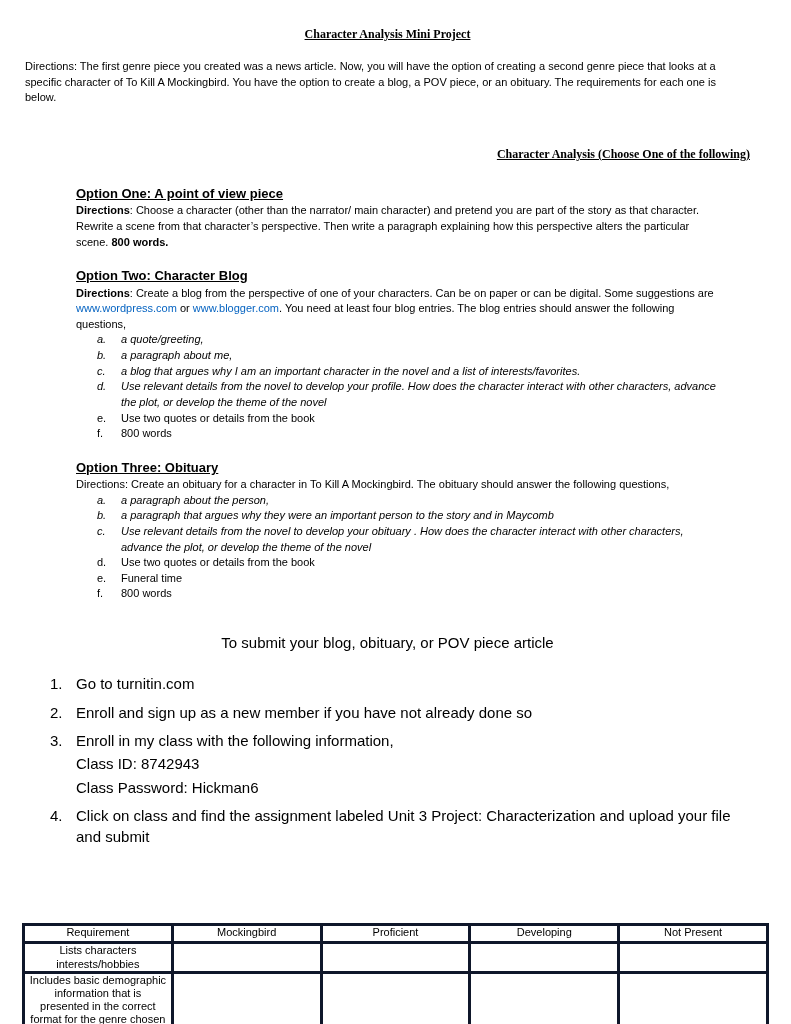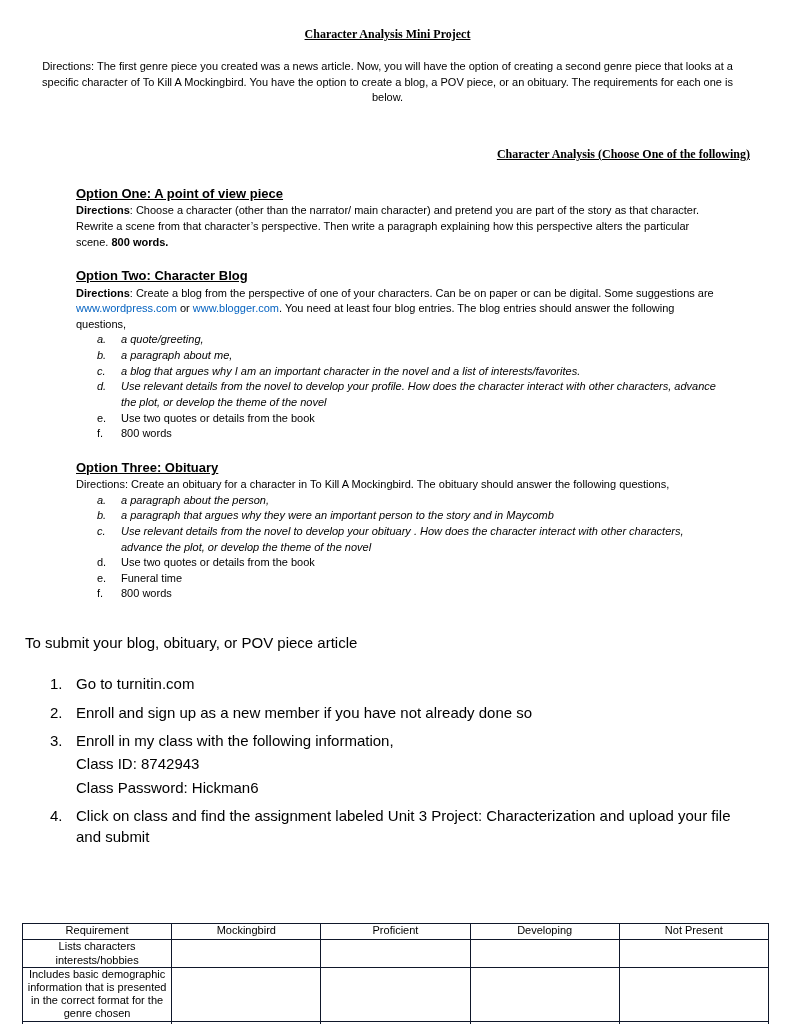--- a/index.html
+++ b/index.html
@@ -23,21 +23,21 @@
   }
   .doc-title {
     font-family: "Liberation Serif", serif;
     font-size: 12px;
     font-weight: bold;
     text-decoration: underline;
     text-align: center;
     margin: 0 0 16px 0;
   }
   .intro {
-    text-align: center;
+    text-align: left;
     margin: 0 0 0 0;
   }
   .section-heading {
     font-family: "Liberation Serif", serif;
     font-size: 12px;
     font-weight: bold;
     text-decoration: underline;
     text-align: right;
     margin: 40px 0 22px 0;
   }
@@ -79,20 +79,21 @@
     color: #0563c1;
     cursor: pointer;
   }
   .submit-section {
     margin-top: 30px;
   }
   .submit-heading {
     font-size: 15px;
     font-weight: normal;
     margin: 0 0 20px 0;
+    text-align: center;
   }
   .steps {
     margin-left: 25px;
     font-size: 15px;
   }
   .step {
     display: flex;
     align-items: flex-start;
     margin-bottom: 7px;
   }
@@ -110,21 +111,21 @@
   }
   table.rubric {
     border-collapse: collapse;
     table-layout: fixed;
     width: 747px;
     margin-left: -3px;
     font-size: 11px;
   }
   table.rubric th,
   table.rubric td {
-    border: 1px solid #0f172a;
+    border: 3px solid #0f172a;
     padding: 0 4px;
     text-align: center;
     vertical-align: top;
     font-weight: normal;
     line-height: 1.2;
     height: 15px;
   }
 </style>
 </head>
 <body>

